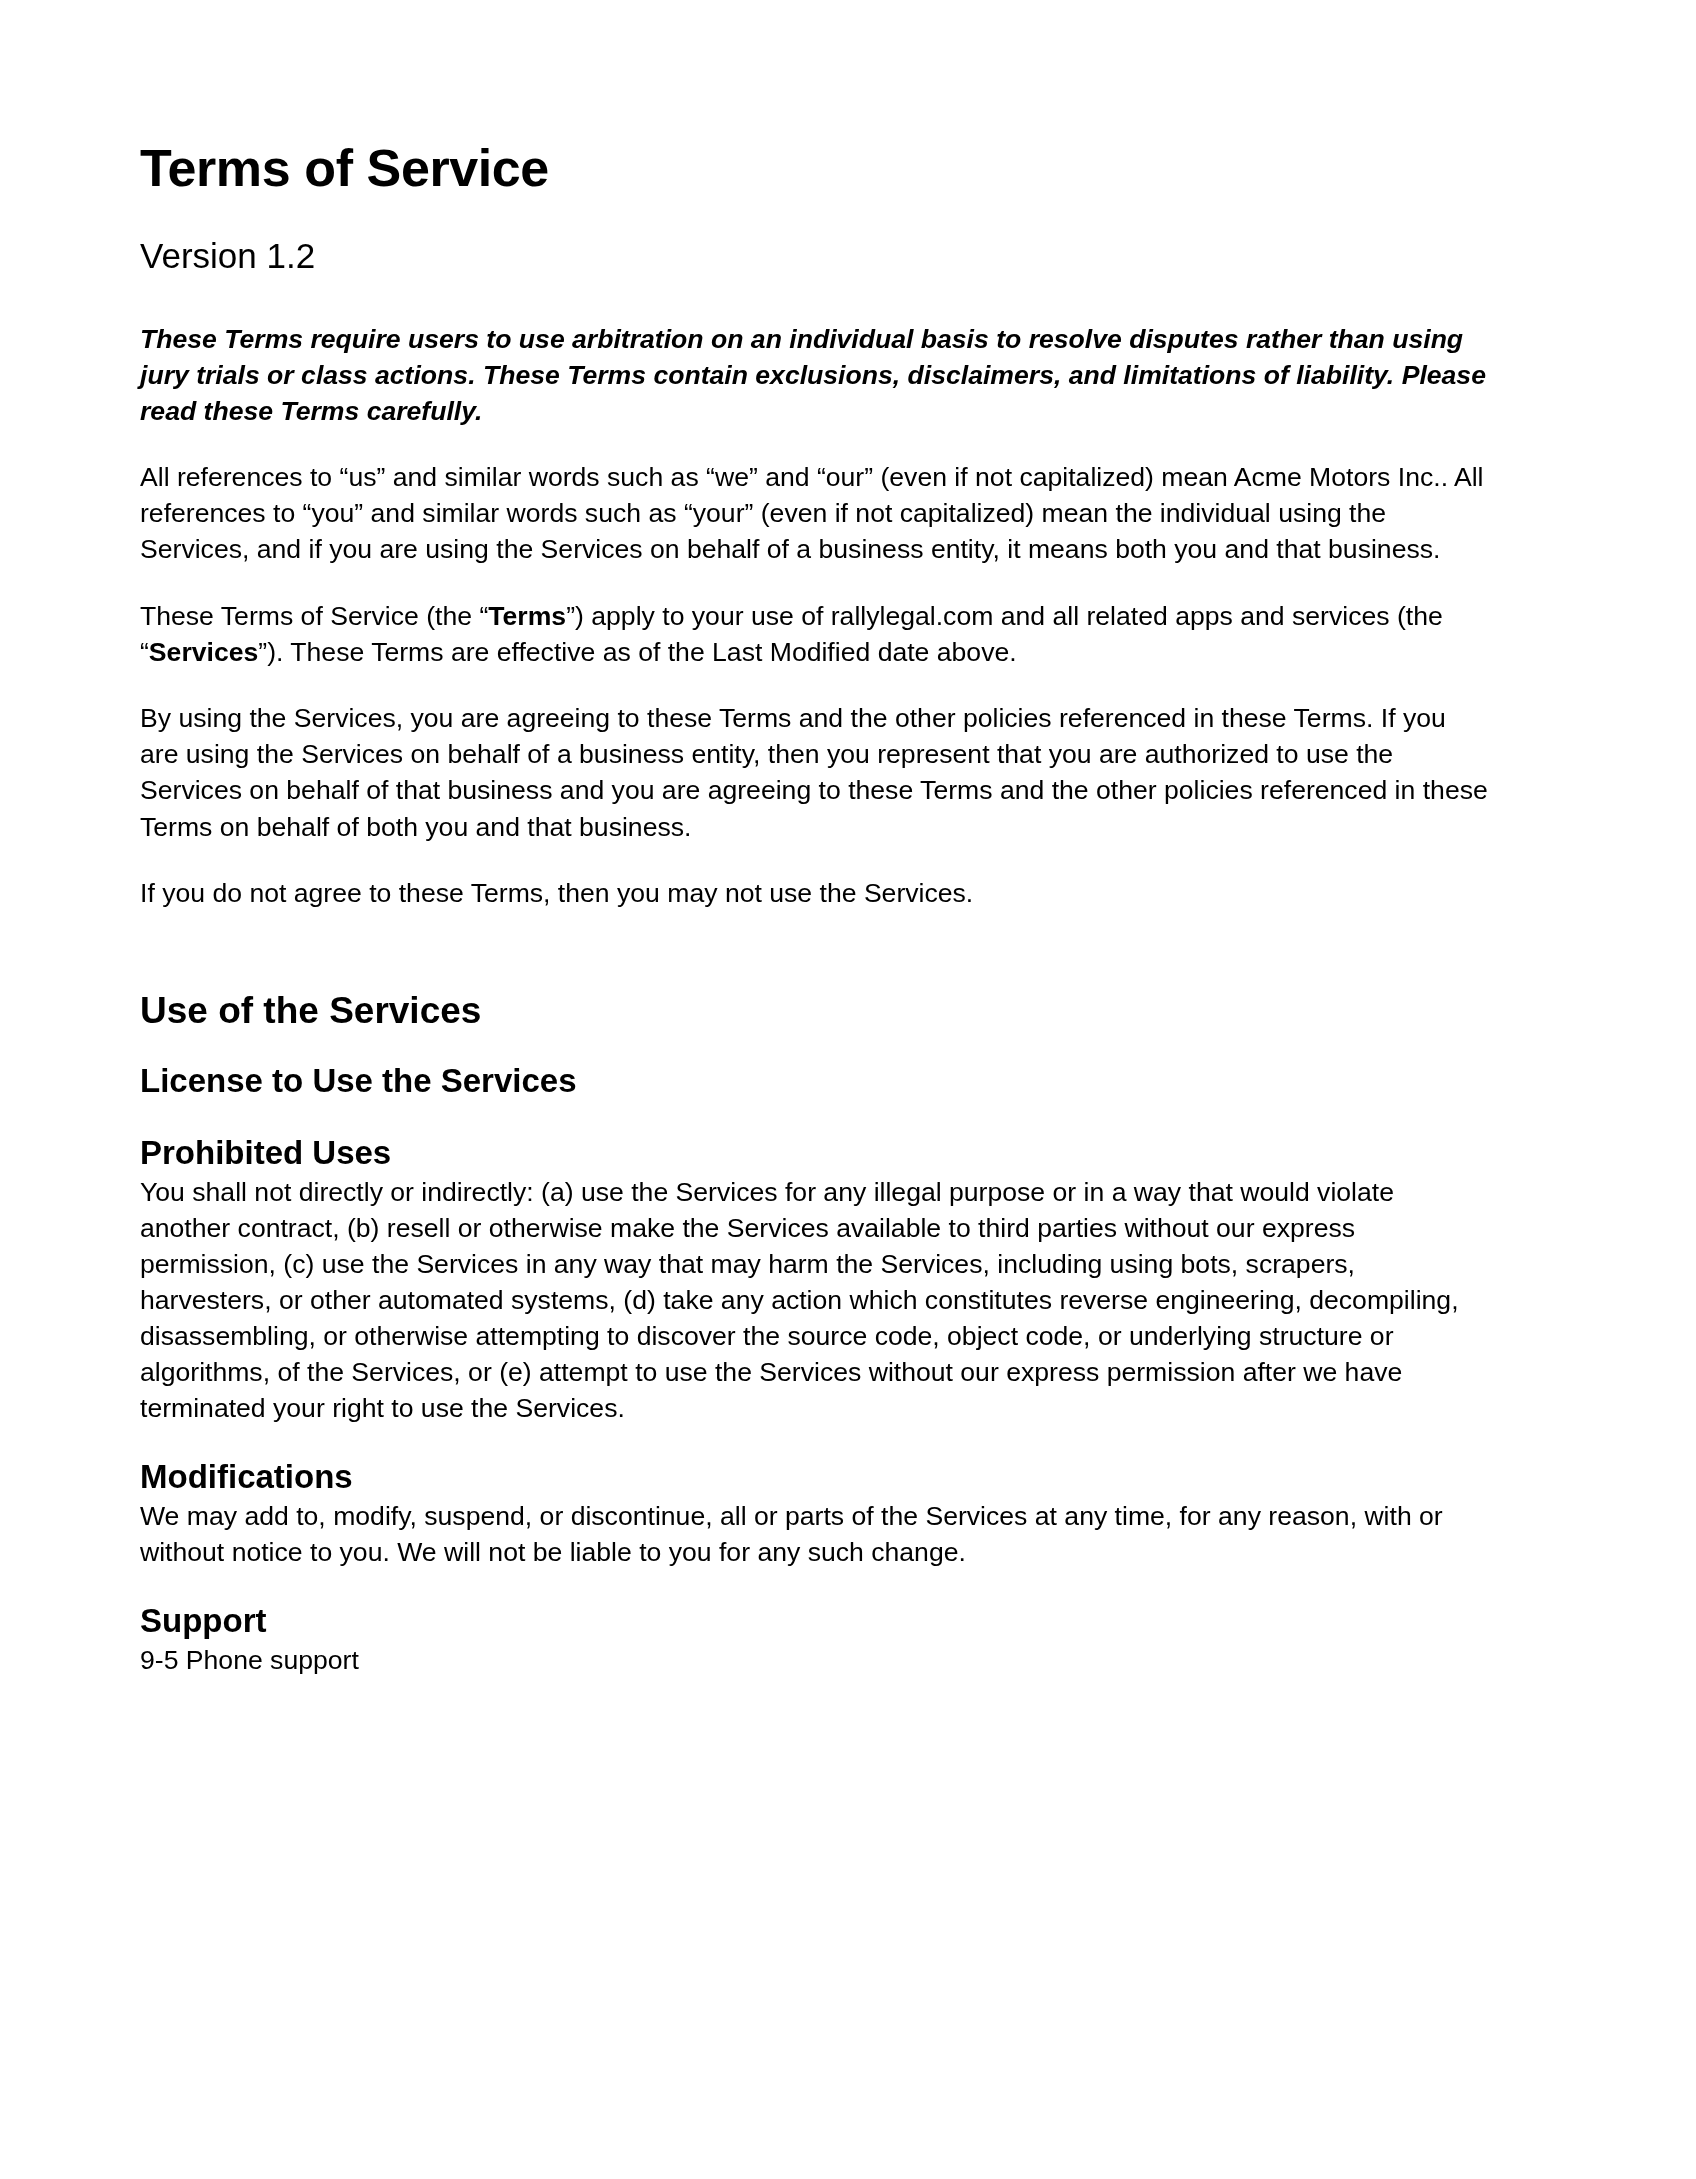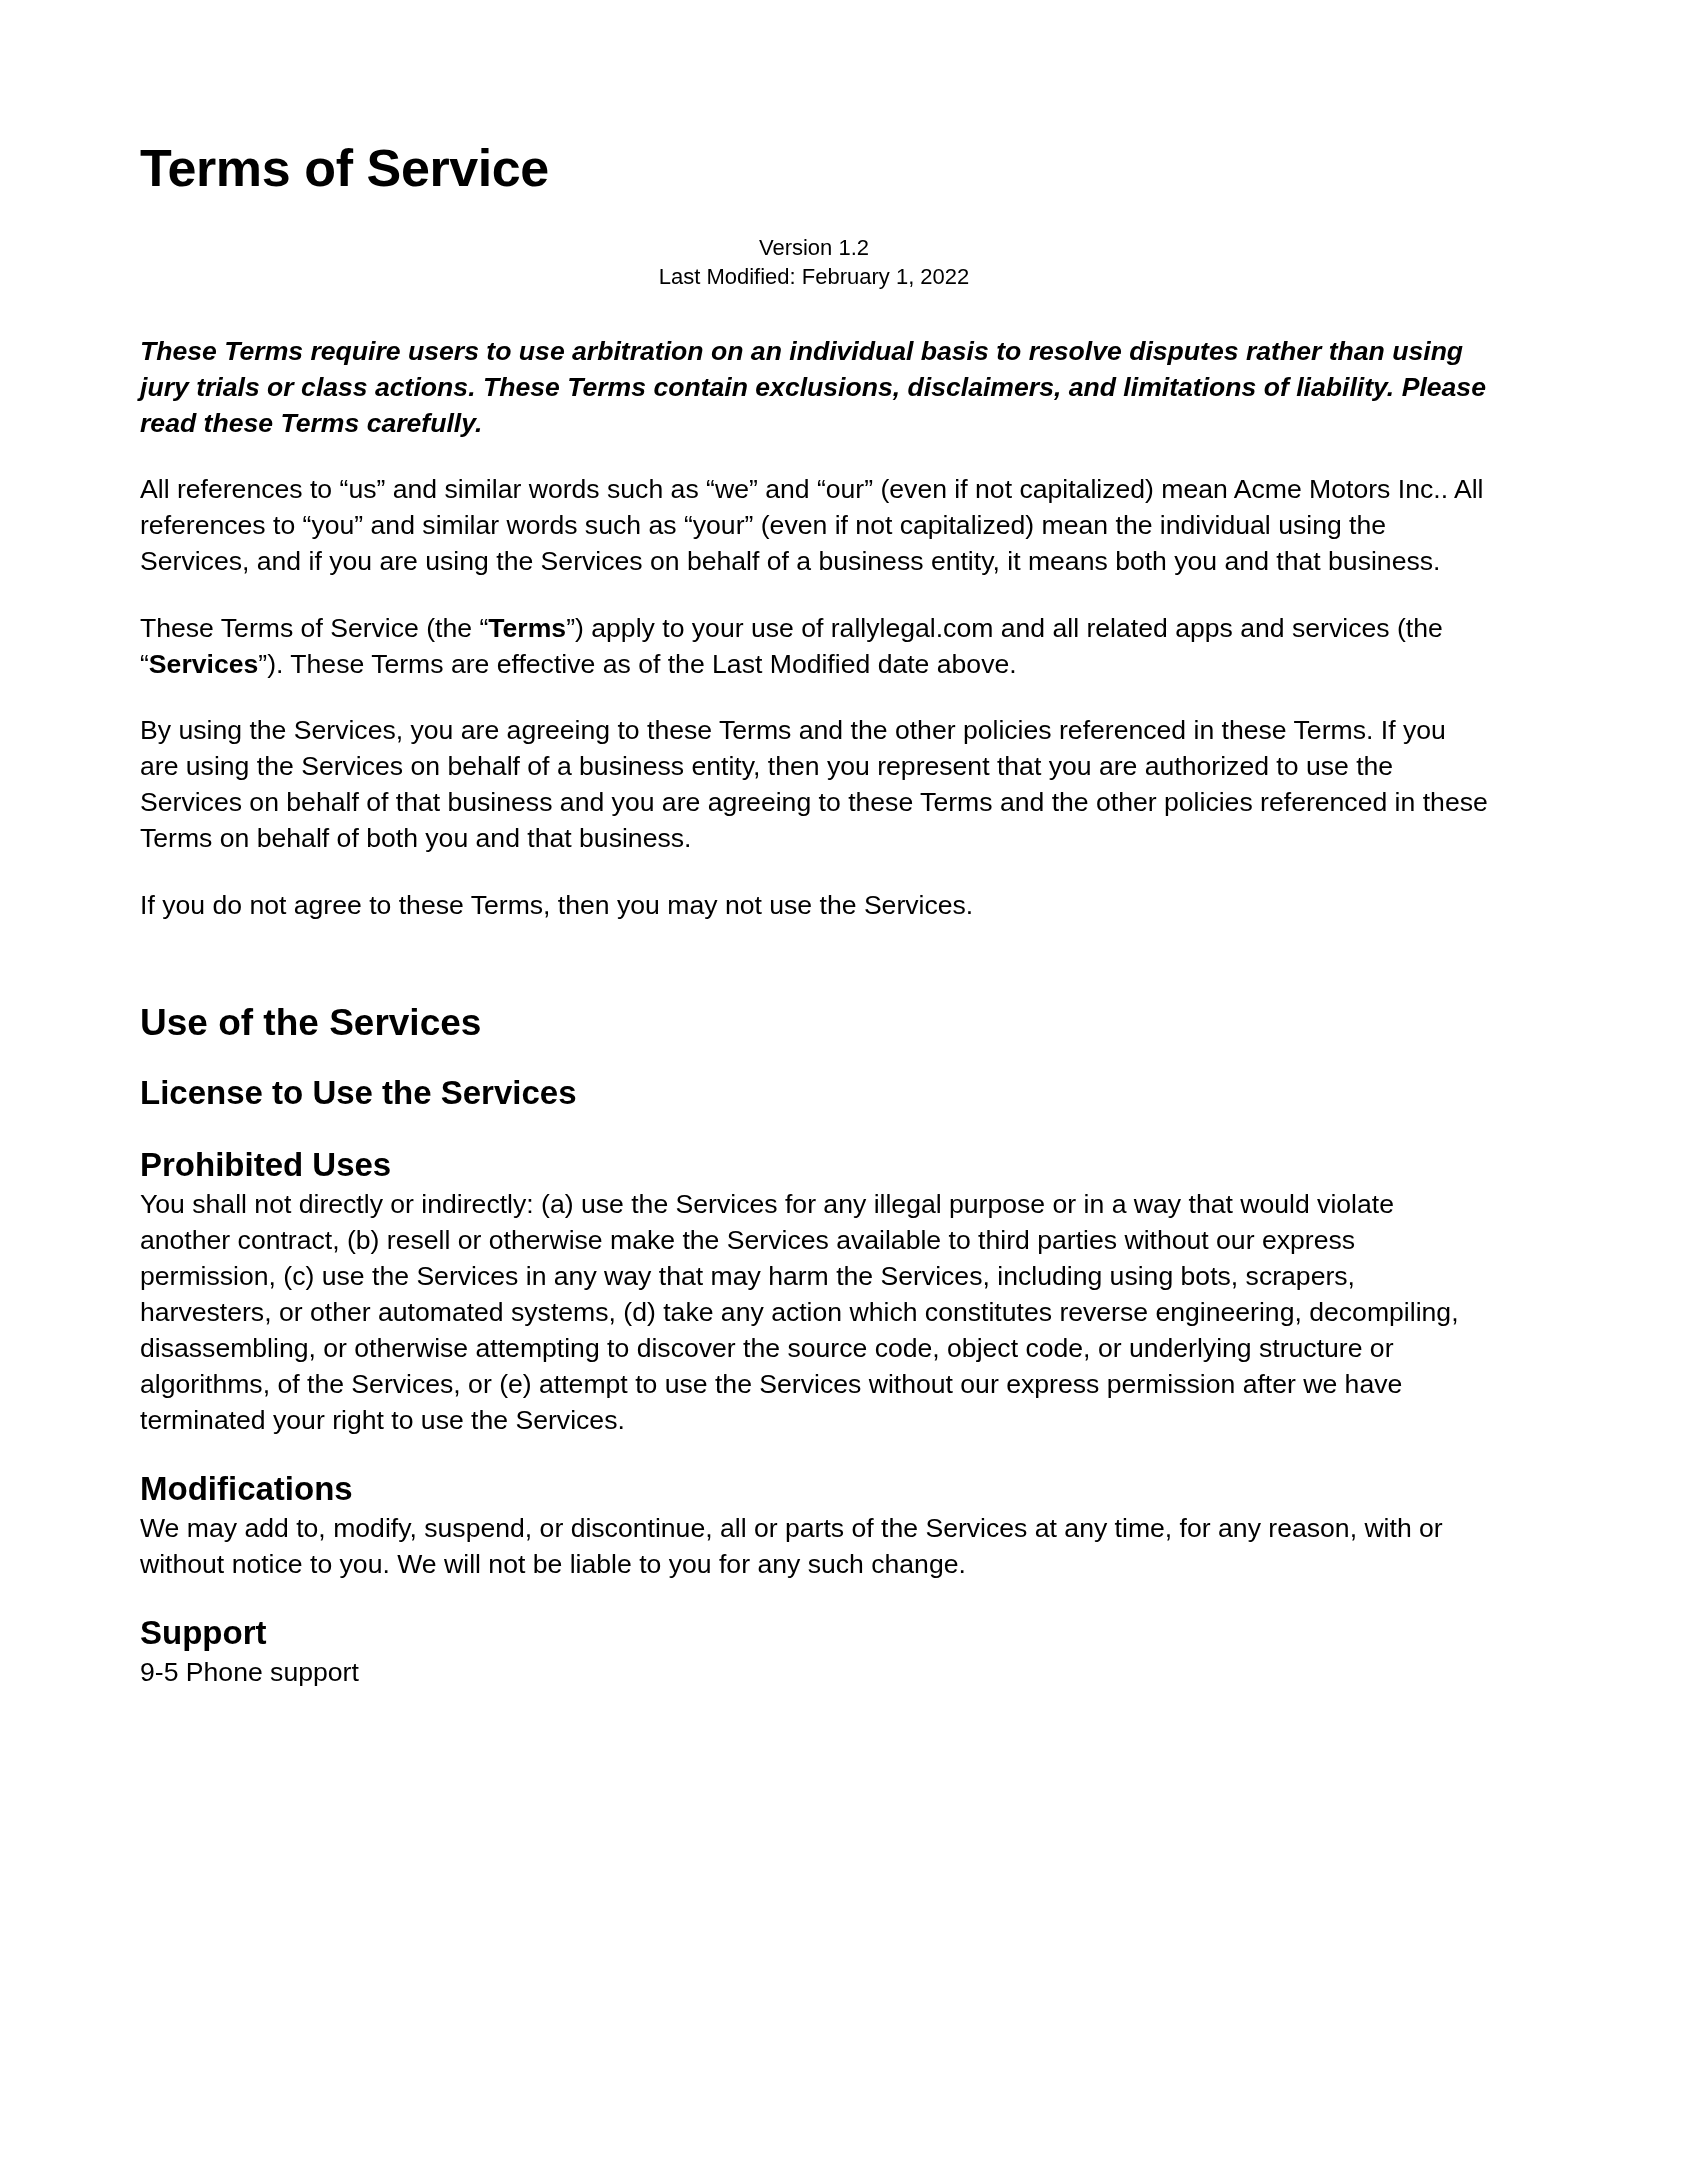--- a/index.html
+++ b/index.html
@@ -31,23 +31,22 @@
   .doc-title {
     font-size: 52px;
     font-weight: bold;
     line-height: 1.06;
     letter-spacing: -0.4px;
     margin: 0;
     padding-top: 141px;
   }
   .meta-block {
     margin-top: 37px;
-    font-size: 22px;
+    font-size: 35px;
     line-height: 1.33;
-    text-align: center;
   }
   .meta-line { white-space: pre; }
   .para {
     margin-top: 30.5px;
     font-size: 26.6px;
     line-height: 1.355;
     text-align: left;
   }
   .para.bold-notice {
     font-weight: bold;
@@ -83,21 +82,20 @@
 </head>
 <body>
 
 <div id="page">
   <div id="doc-body">
 
     <h1 class="doc-title">Terms of Service</h1>
 
     <div class="meta-block">
       <div class="meta-line">Version 1.2</div>
-      <div class="meta-line">Last Modified: February 1, 2022</div>
     </div>
 
     <p class="para bold-notice">These Terms require users to use arbitration on an individual basis to resolve disputes rather than using jury trials or class actions. These Terms contain exclusions, disclaimers, and limitations of liability. Please read these Terms carefully.</p>
 
     <p class="para">All references to “us” and similar words such as “we” and “our” (even if not capitalized) mean Acme Motors Inc.. All references to “you” and similar words such as “your” (even if not capitalized) mean the individual using the Services, and if you are using the Services on behalf of a business entity, it means both you and that business.</p>
 
     <p class="para"><span>These Terms of Service (the “</span><b class="inl">Terms</b><span>”) apply to your use of rallylegal.com and all related apps and services (the “</span><b class="inl">Services</b><span>”). These Terms are effective as of the Last Modified date above.</span></p>
 
     <p class="para">By using the Services, you are agreeing to these Terms and the other policies referenced in these Terms. If you are using the Services on behalf of a business entity, then you represent that you are authorized to use the Services on behalf of that business and you are agreeing to these Terms and the other policies referenced in these Terms on behalf of both you and that business.</p>
 

